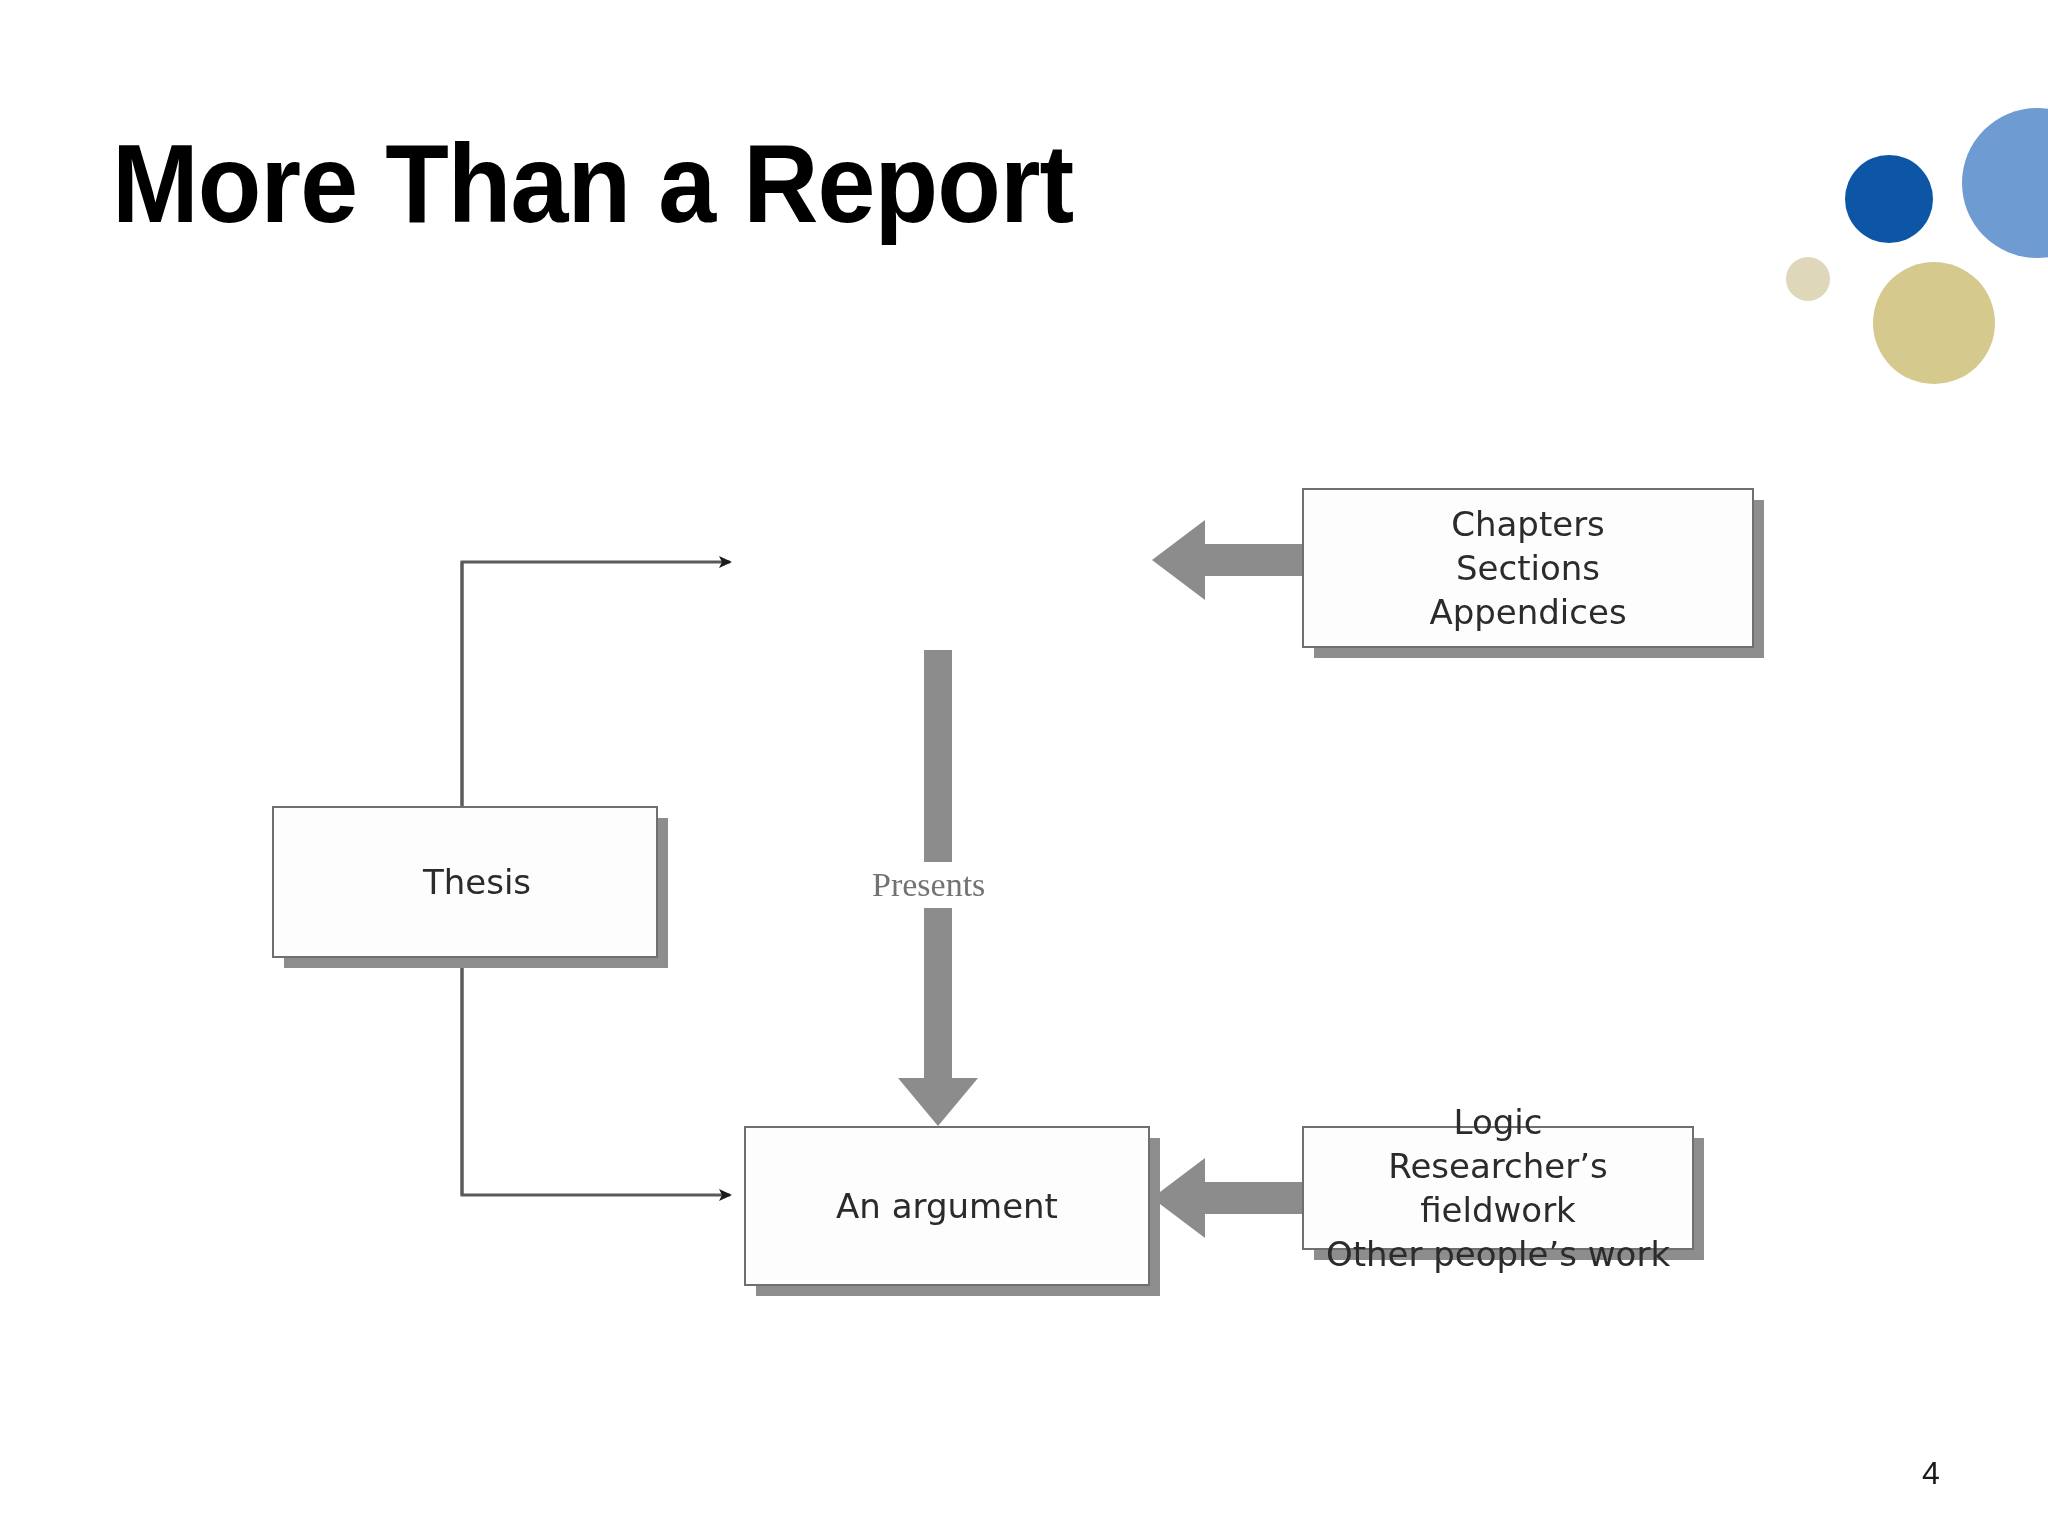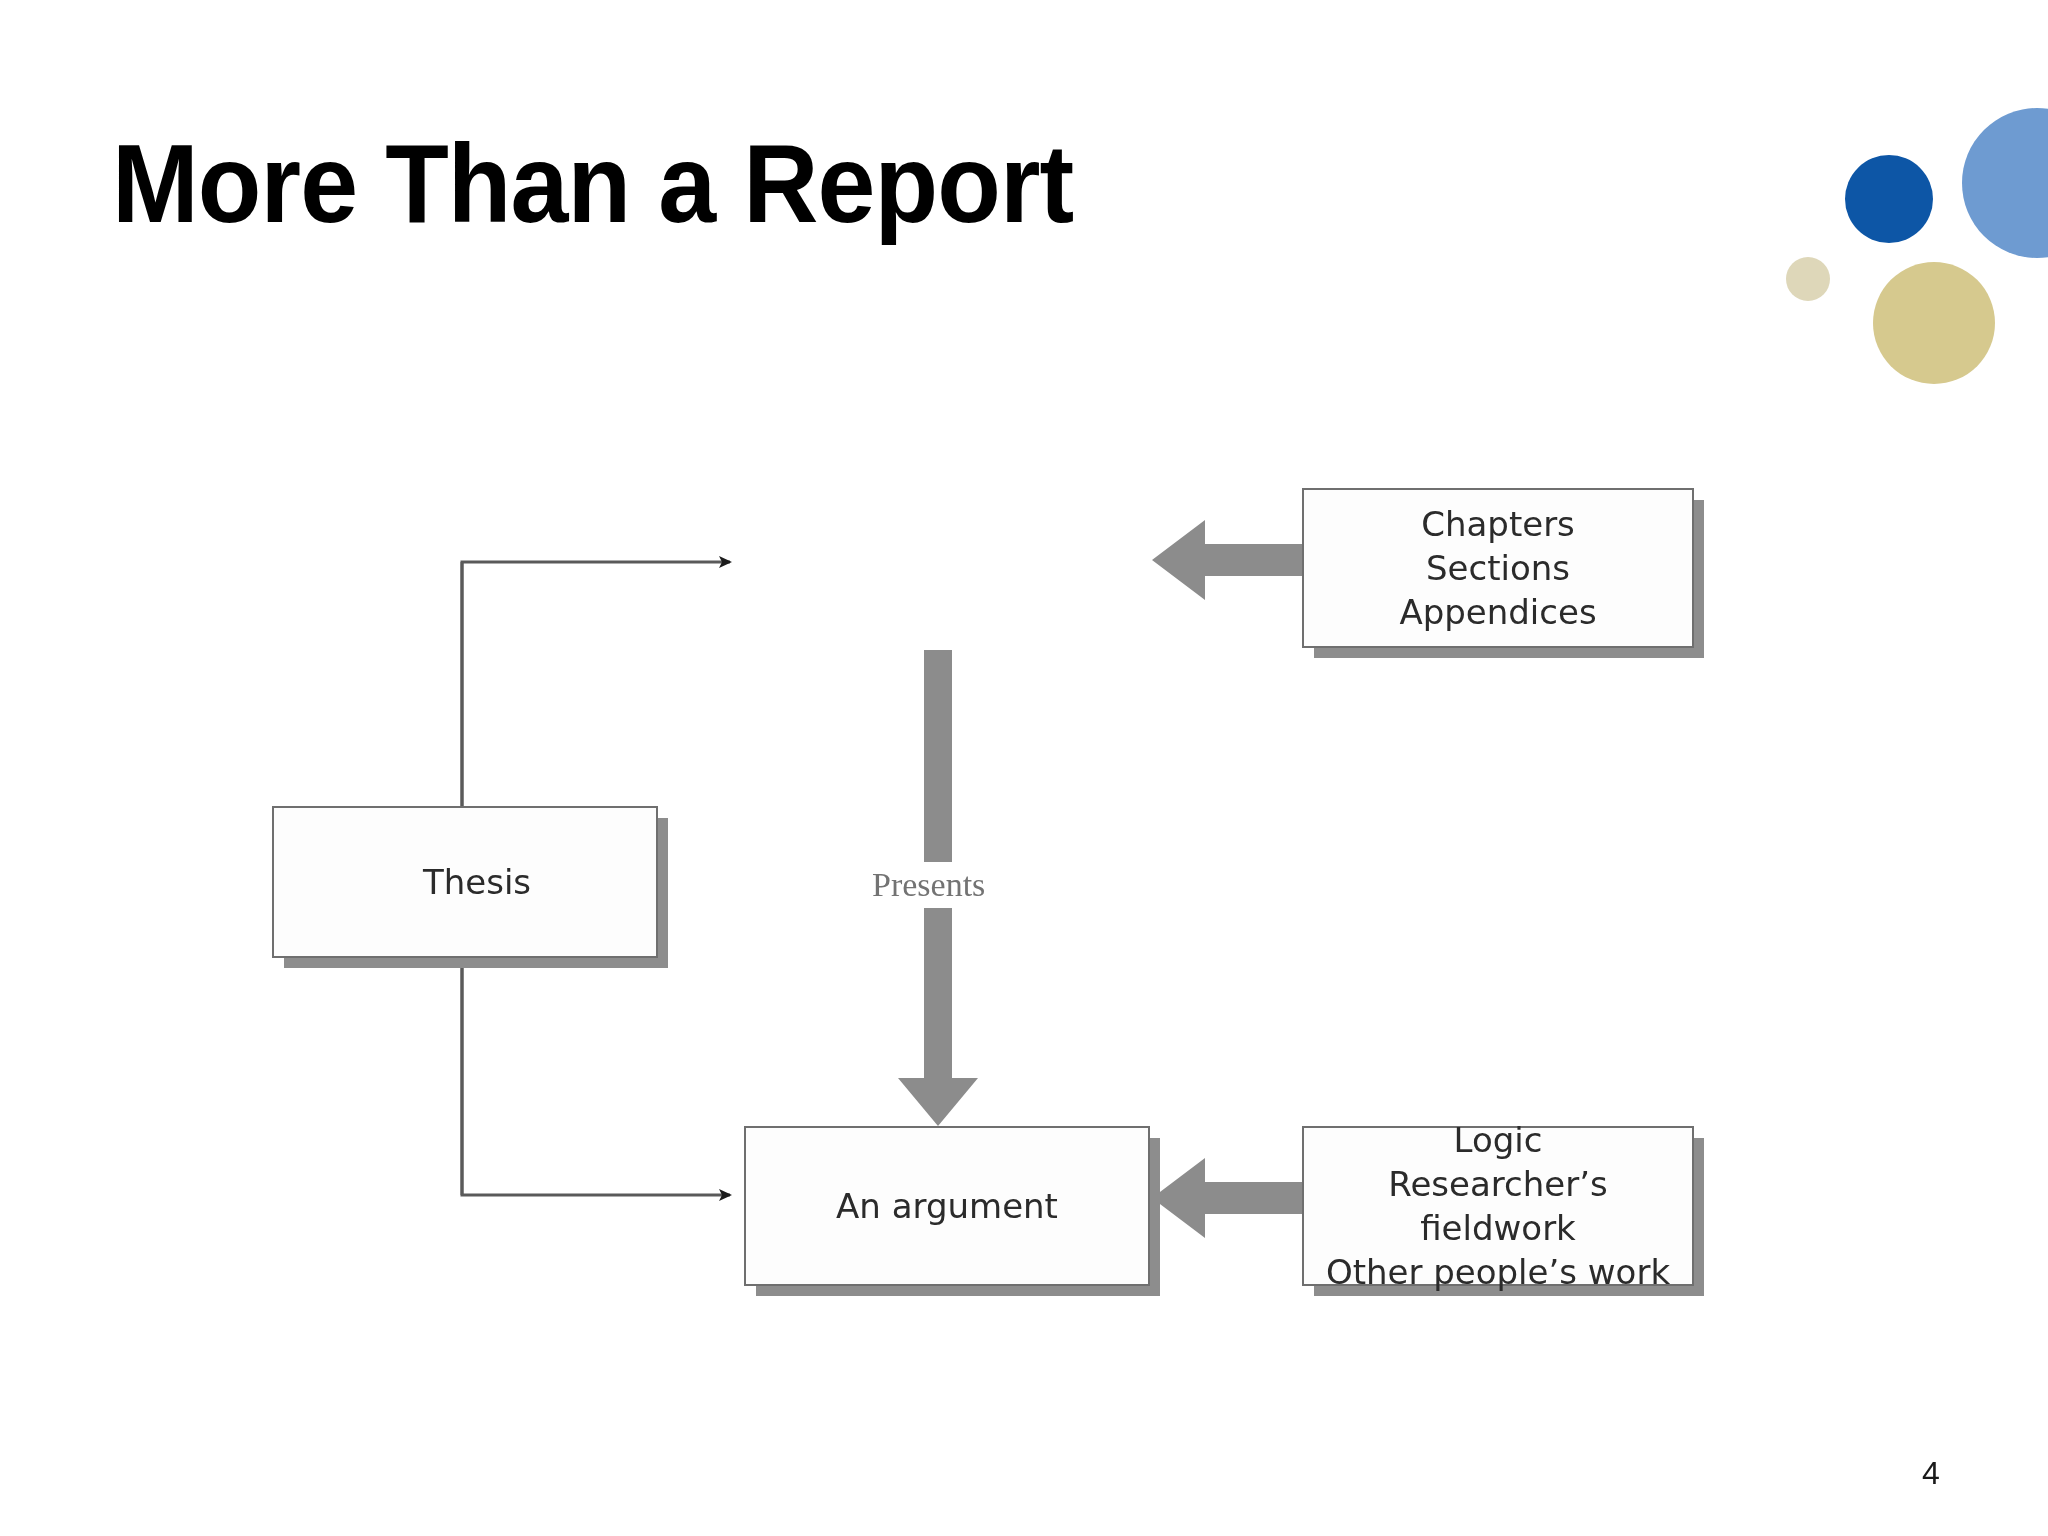--- a/index.html
+++ b/index.html
@@ -102,41 +102,41 @@
 
   #box-written-report {
     left: 744px;
     top: 488px;
     width: 406px;
     height: 160px;
   }
   #box-chapters {
     left: 1302px;
     top: 488px;
-    width: 392px;
+    width: 452px;
     height: 160px;
   }
   #box-thesis {
     left: 272px;
     top: 806px;
     width: 386px;
     height: 152px;
     padding-left: 24px;
   }
   #box-argument {
     left: 744px;
     top: 1126px;
     width: 406px;
     height: 160px;
   }
   #box-logic {
     left: 1302px;
     top: 1126px;
     width: 392px;
-    height: 160px;
+    height: 124px;
   }
 
   
   #label-presents {
     position: absolute;
     left: 862px;
     top: 862px;
     font-family: Liberation Serif, serif;
     font-size: 34px;
     color: #737373;

